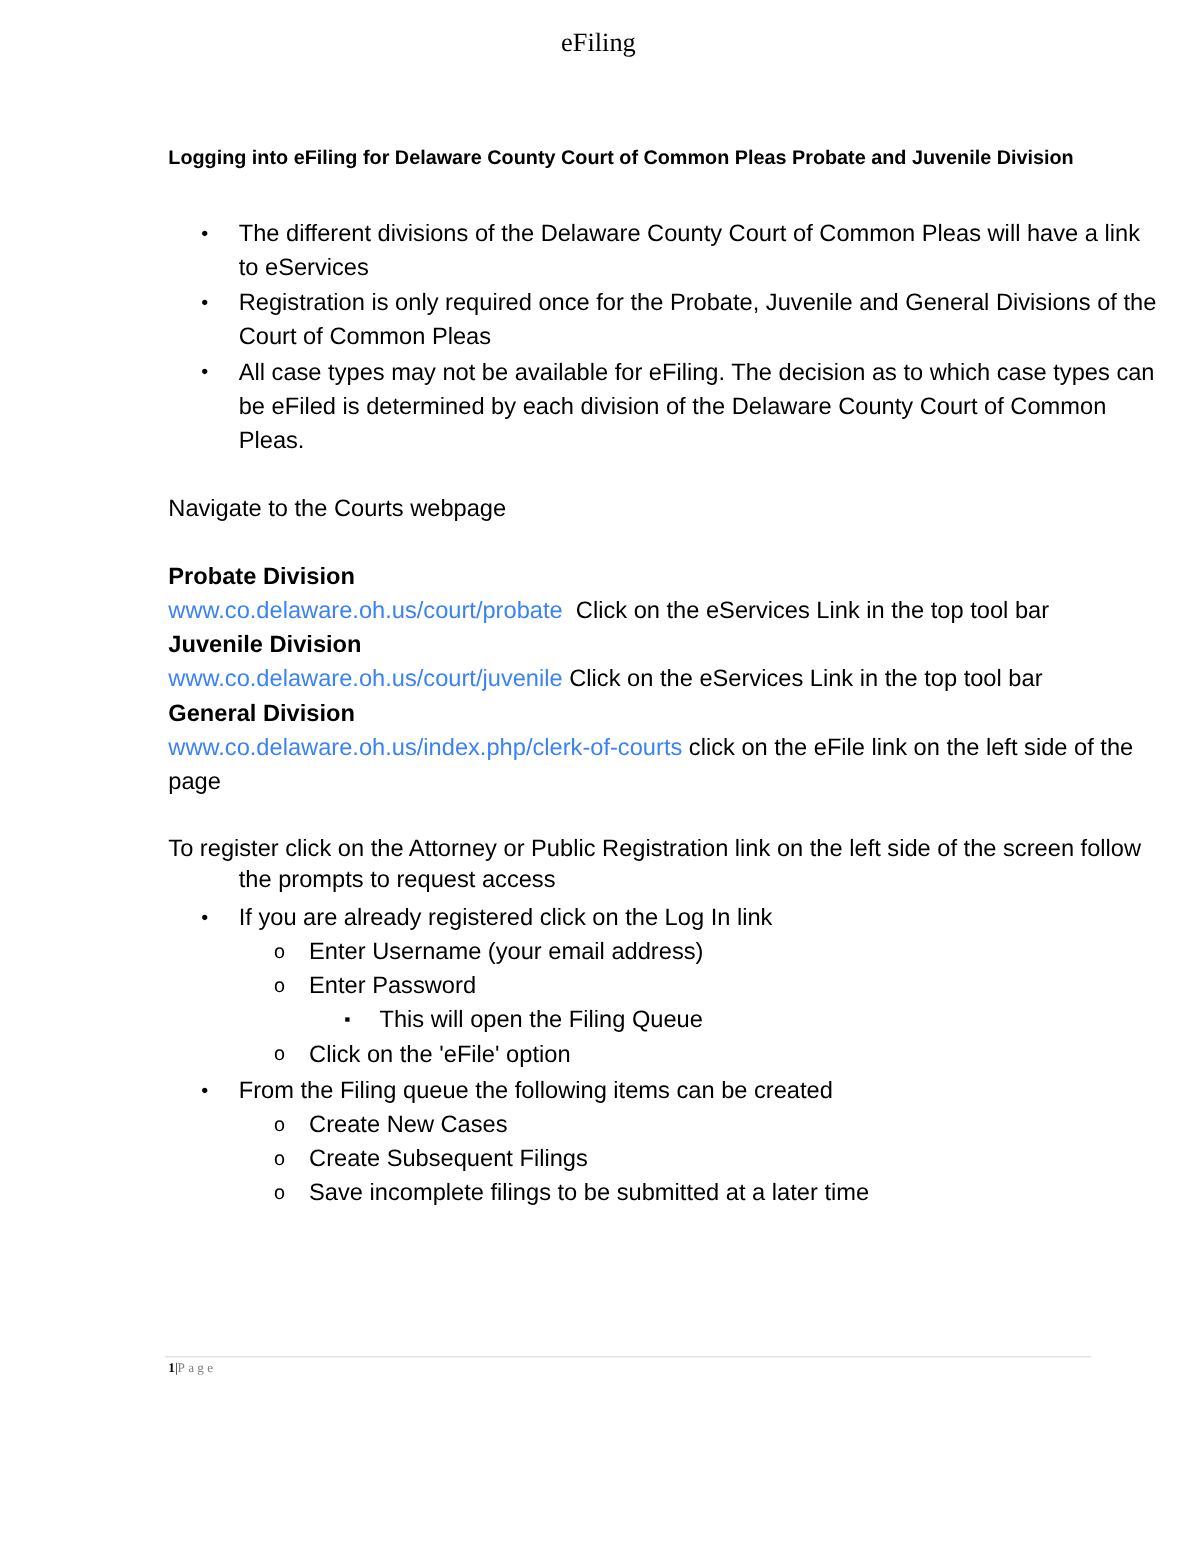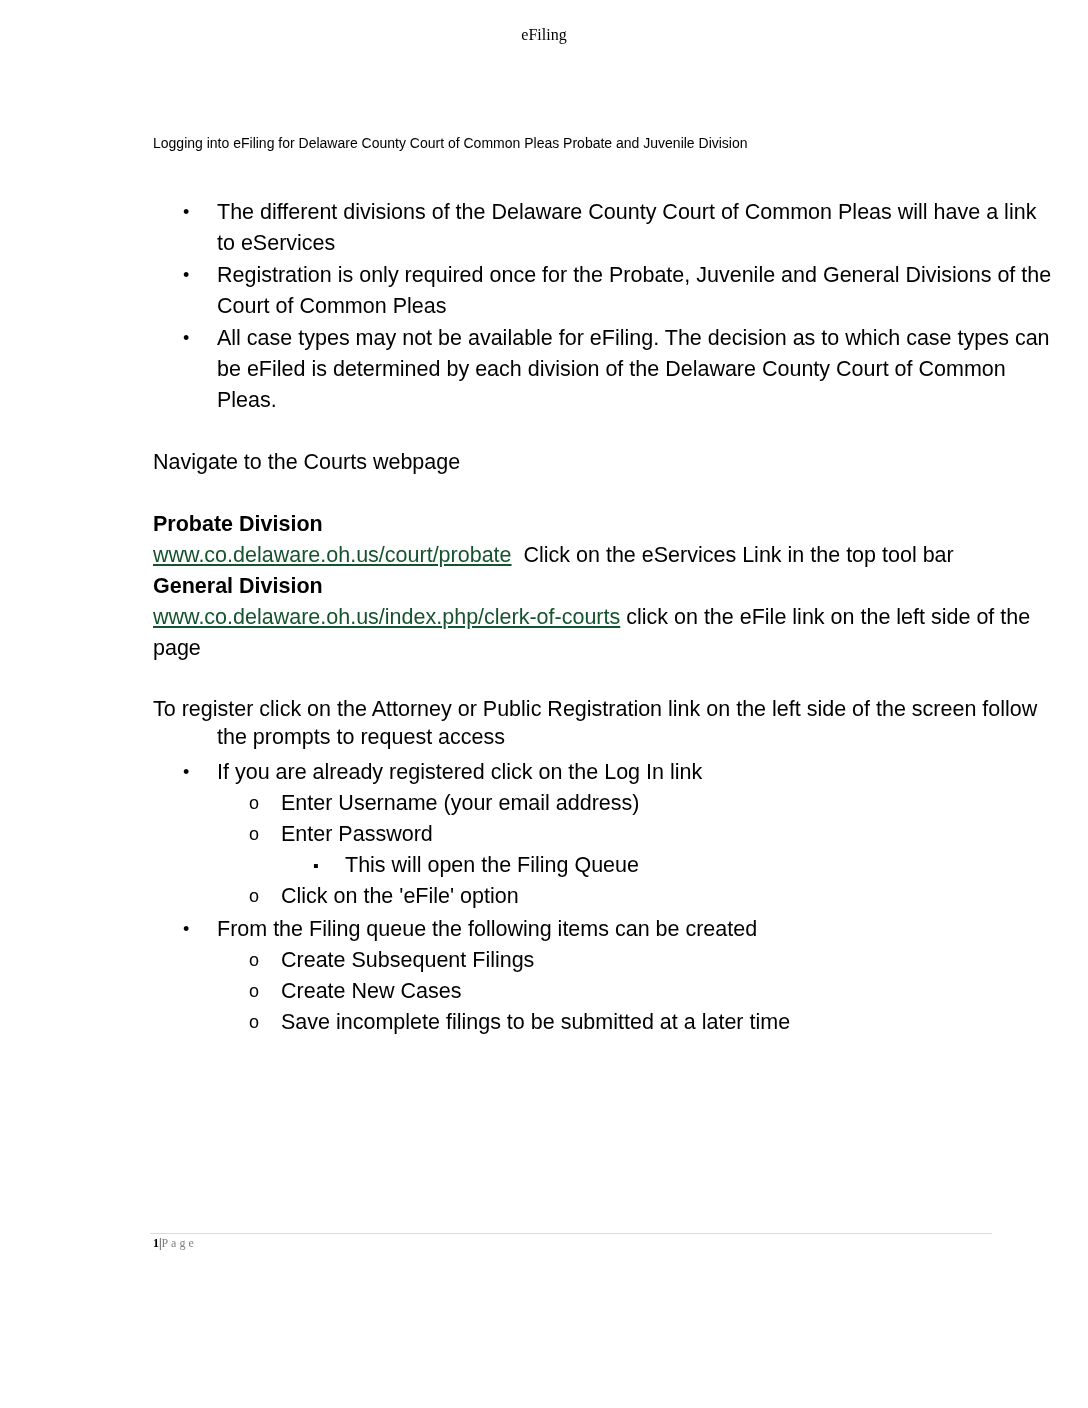--- a/index.html
+++ b/index.html
@@ -1,30 +1,30 @@
 <!DOCTYPE html>
 <html><head>
 <meta charset="utf-8">
 <style>
   html, body { margin: 0; padding: 0; background: #ffffff; }
   body { width: 1088px; height: 1408px; position: relative; overflow: hidden;
          font-family: "Liberation Sans", sans-serif; color: #000; }
   .header { position: absolute; top: 26px; left: 0; width: 1088px; text-align: center;
-            font-family: "Liberation Serif", serif; font-size: 16px; }
+            font-family: "Liberation Serif", serif; font-size: 24px; }
   .content { position: absolute; left: 153px; top: 128px; width: 900px; font-size: 21.5px; line-height: 31px; }
-  .title { font-weight: normal; font-size: 14px; line-height: 31px; margin: 0; }
+  .title { font-weight: bold; font-size: 18px; line-height: 31px; margin: 0; }
   ul.l1 { list-style: none; margin: 0; padding: 0; }
   .li { position: relative; padding-left: 64px; }
   .b1::before { content: "\2022"; position: absolute; left: 30px; top: 0; font-size: 18px; }
   .b2 { padding-left: 128px; }
   .b2::before { content: "o"; position: absolute; left: 96px; top: 0; font-size: 18px; }
   .b3 { padding-left: 192px; }
   .b3::before { content: "\25AA"; position: absolute; left: 160px; top: 0; font-size: 16px; }
   .bold { font-weight: bold; }
-  a.link { color: #14532d; text-decoration: underline; }
+  a.link { color: #3b82f6; }
   .hanging { padding-left: 64px; text-indent: -64px; }
   .footer-rule { position: absolute; left: 150px; top: 1233px; width: 842px; height: 1px; background: #d9d9d9; }
   .footer { position: absolute; left: 153px; top: 1236px; font-family: "Liberation Serif", serif; font-size: 12px; }
   .footer .num { font-weight: bold; }
   .footer .pg { color: #7f7f7f; letter-spacing: 3px; }
 </style>
 </head>
 <body>
 
 <div class="header">eFiling</div>
@@ -38,35 +38,39 @@
     <li class="li b1" style="margin-top:1px;">All case types may not be available for eFiling. The decision as to which case types can be eFiled is determined by each division of the Delaware County Court of Common Pleas.</li>
   </ul>
 
   <div style="margin-top:31px;">Navigate to the Courts webpage</div>
 
   <div style="margin-top:31px;">
     <div class="bold">Probate Division</div>
     <div><a class="link">www.co.delaware.oh.us/court/probate</a><span style="white-space:pre-wrap">  Click on the eServices Link in the top tool bar</span></div>
   </div>
   <div>
+    <div class="bold">Juvenile Division</div>
+    <div><a class="link">www.co.delaware.oh.us/court/juvenile</a><span style="white-space:pre-wrap"> Click on the eServices Link in the top tool bar</span></div>
+  </div>
+  <div>
     <div class="bold">General Division</div>
     <div><a class="link">www.co.delaware.oh.us/index.php/clerk-of-courts</a><span style="white-space:pre-wrap"> click on the eFile link on the left side of the page</span></div>
   </div>
 
   <div class="hanging" style="margin-top:31px; line-height:28px;">To register click on the Attorney or Public Registration link on the left side of the screen follow the prompts to request access</div>
 
   <ul class="l1" style="margin-top:6px;">
     <li class="li b1">If you are already registered click on the Log In link</li>
     <li class="li b2">Enter Username (your email address)</li>
     <li class="li b2">Enter Password</li>
     <li class="li b3">This will open the Filing Queue</li>
     <li class="li b2">Click on the 'eFile' option</li>
     <li class="li b1" style="margin-top:2px;">From the Filing queue the following items can be created</li>
+    <li class="li b2">Create New Cases</li>
     <li class="li b2">Create Subsequent Filings</li>
-    <li class="li b2">Create New Cases</li>
     <li class="li b2">Save incomplete filings to be submitted at a later time</li>
   </ul>
 </div>
 
 <div class="footer-rule"></div>
 <div class="footer">
   <span class="num">1</span><span>|</span><span class="pg">Page</span>
 </div>
 
 </body></html>

